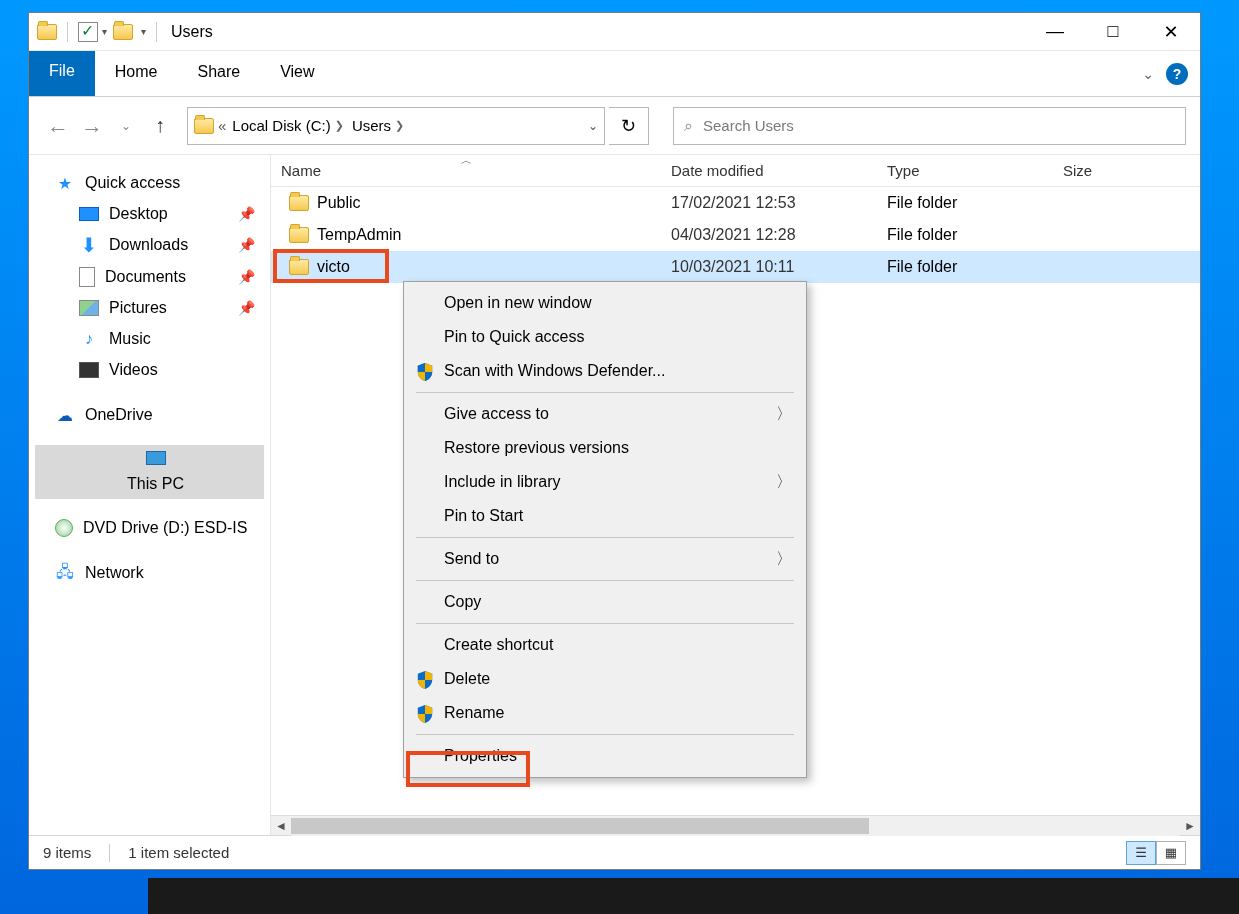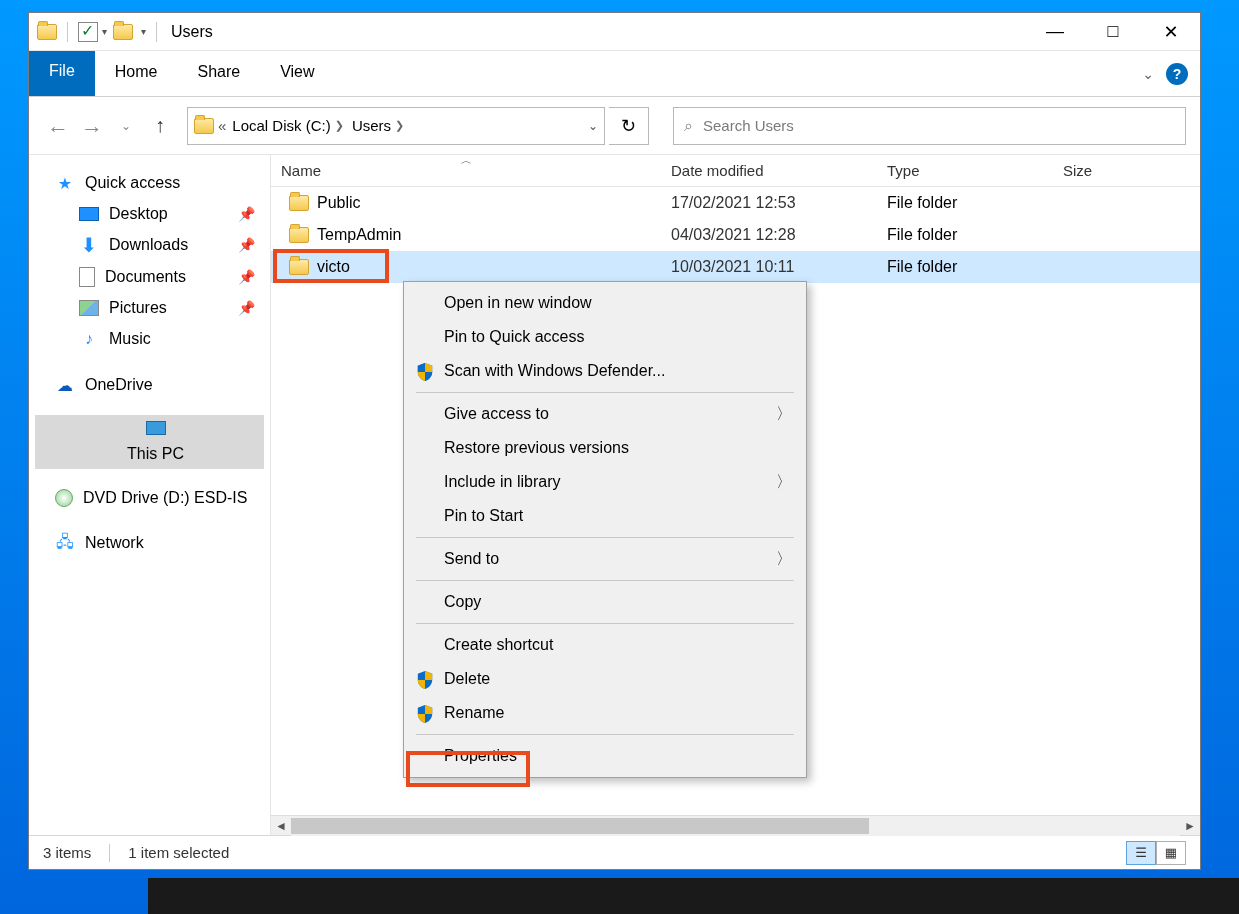--- a/index.html
+++ b/index.html
@@ -376,20 +376,24 @@
         <span class="pin">📌</span>
       </div>
       <div class="nav-item sub">
         <span class="ico pic"></span>
         <span>Pictures</span>
         <span class="pin">📌</span>
       </div>
       <div class="nav-item sub">
         <span class="ico music">♪</span>
         <span>Music</span>
+      </div>
+      <div class="nav-item sub">
+        <span class="ico video"></span>
+        <span>Videos</span>
       </div>
       <div class="nav-group-gap"></div>
       <div class="nav-item">
         <span class="ico cloud">☁</span>
         <span>OneDrive</span>
       </div>
       <div class="nav-group-gap"></div>
       <div class="nav-item sel">
         <span class="ico pc"></span>
         <span>This PC</span>
@@ -448,21 +452,21 @@
         <div class="btn">◄</div>
         <div class="track">
           <div class="thumb"></div>
         </div>
         <div class="btn">►</div>
       </div>
     </div>
   </div>
 
   <div class="statusbar">
-    <span>3 items</span>
+    <span>9 items</span>
     <span class="ssep"></span>
     <span>1 item selected</span>
     <div class="view-toggles">
       <div class="vt active">☰</div>
       <div class="vt">▦</div>
     </div>
   </div>
 
   <div class="context-menu">
     <div class="cm-item">

